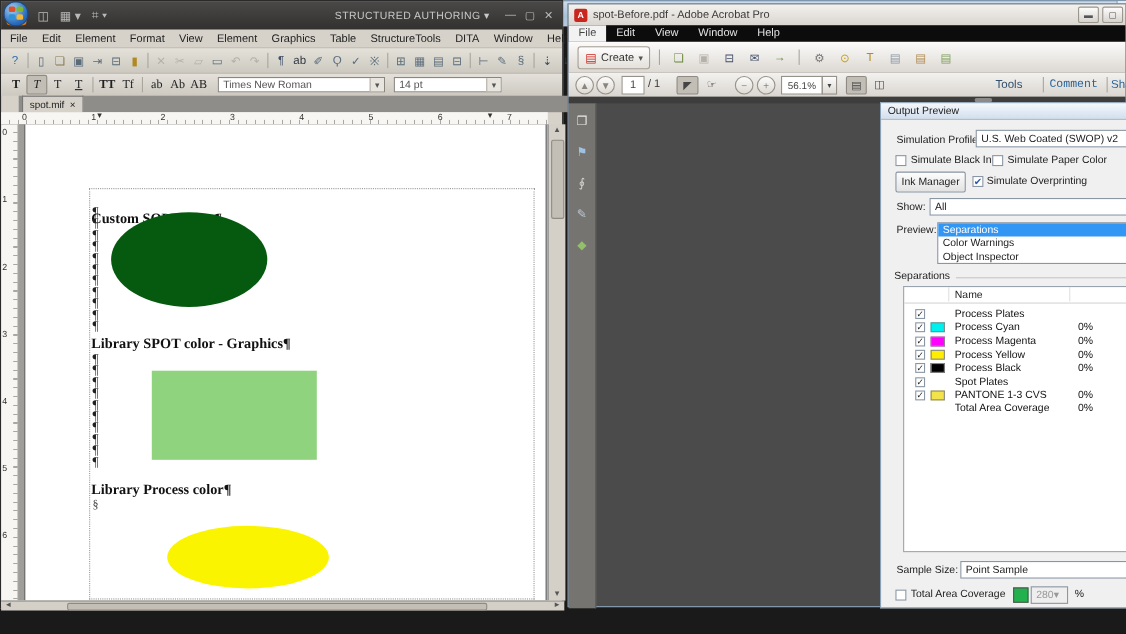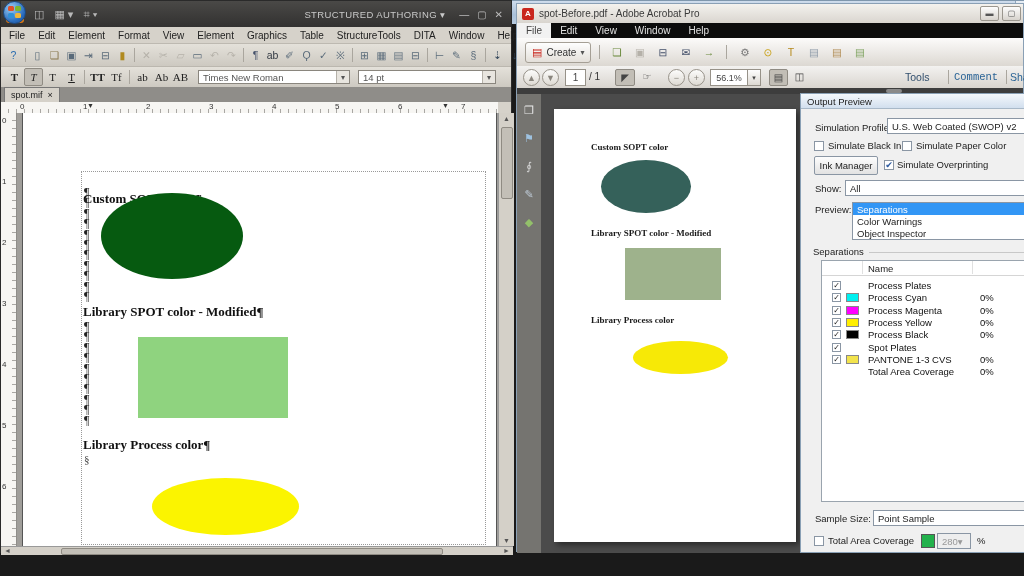--- a/index.html
+++ b/index.html
@@ -23,21 +23,21 @@
     border-top:1px solid #bbb7af;display:flex;align-items:center;padding-left:4px;box-sizing:border-box;}
   .tbico{width:17px;height:16px;display:flex;align-items:center;justify-content:center;font-size:10.5px;flex:0 0 auto;}
   .tbsep{width:1px;height:14px;background:#aaa69e;margin:0 3px;flex:0 0 auto;}
   .fmtbtn{width:17px;height:16px;display:flex;align-items:center;justify-content:center;
     font-family:"Liberation Serif",serif;font-size:11px;color:#222;flex:0 0 auto;border:1px solid transparent;}
   .pressed{background:#c2beb6;border:1px solid #8f8b83;border-radius:2px;}
   .combo{background:#fff;border:1px solid #8a867e;height:14px;display:flex;align-items:center;
     font-size:9.5px;color:#555;padding-left:4px;position:relative;box-sizing:border-box;}
   .combo .arrow{margin-left:auto;width:12px;text-align:center;color:#555;font-size:8px;background:#e8e5df;
     height:100%;display:flex;align-items:center;justify-content:center;border-left:1px solid #b5b1a9;}
-  #fm-tabbar{left:0;top:86px;width:100%;height:15px;background:#8f8d89;display:flex;align-items:flex-end;}
+  #fm-tabbar{left:16px;top:86px;width:100%;height:15px;background:#8f8d89;display:flex;align-items:flex-end;}
   #fm-tab{background:#d6d2ca;height:14px;margin-left:3px;padding:0 6px;display:flex;align-items:center;gap:5px;
     font-size:9px;color:#222;border:1px solid #777;border-bottom:none;}
   #fm-hruler{left:0;top:101px;width:497px;height:11px;background:#f7f6f3;border-bottom:1px solid #8f8d89;
     background-image:repeating-linear-gradient(90deg,transparent 0 7px,#a9a7a3 7px 8px);background-size:100% 4px;
     background-position:0 bottom;background-repeat:no-repeat;}
   .rulnum{position:absolute;top:0;font-size:8px;color:#333;}
   #fm-docarea{left:0;top:112px;width:497px;height:433px;background:#a09e9a;overflow:hidden;}
   #fm-vruler{position:absolute;left:0;top:0;width:15px;height:433px;background:#f7f6f3;border-right:1px solid #8f8d89;
     background-image:repeating-linear-gradient(180deg,transparent 0 7px,#a9a7a3 7px 8px);background-size:4px 100%;
     background-position:right 0;background-repeat:no-repeat;}
@@ -195,21 +195,21 @@
           <span class="fmtbtn">Tf</span>
           <span class="tbsep"></span>
           <span class="fmtbtn">ab</span>
           <span class="fmtbtn">Ab</span>
           <span class="fmtbtn">AB</span>
         </span>
       <span class="combo" style="width:152px;margin-left:8px;">
         <span>Times New Roman</span>
         <span class="arrow">▾</span>
       </span>
-      <span class="combo" style="width:138px;margin-left:8px;">
+      <span class="combo" style="width:98px;margin-left:8px;">
         <span>14 pt</span>
         <span class="arrow">▾</span>
       </span>
     </div>
     <div id="fm-tabbar" class="abs">
       <div id="fm-tab">
         <span>spot.mif</span>
         <span>×</span>
       </div>
     </div>
@@ -244,21 +244,21 @@
 ¶
 ¶
 ¶
 ¶
 ¶
 ¶
 ¶
 ¶
 ¶</div>
         <div id="fm-ellipse1" class="abs" style="left: 78px; top: 80px; width: 142px; height: 86px; border-radius: 50%; background: rgb(6, 90, 16);"></div>
-        <div class="abs serif" style="left:60px;top:191px;font-weight:bold;font-size:13px;color:#111;">Library SPOT color - Modified¶</div>
+        <div class="abs serif" style="left:60px;top:191px;font-weight:bold;font-size:13px;color:#111;">Library SPOT color - Graphics¶</div>
         <div class="abs serif" style="left:61px;top:208px;font-size:12px;line-height:10.4px;white-space:pre;color:#222;">¶
 ¶
 ¶
 ¶
 ¶
 ¶
 ¶
 ¶
 ¶
 ¶</div>
@@ -340,34 +340,20 @@
     <div id="ac-scrollstrip" class="abs">
       <div class="abs" style="left:369px;top:1px;width:16px;height:4px;background:#8a8a8a;border-radius:2px;"></div>
     </div>
     <div id="ac-sidebar" class="abs">
         <span class="sbico" style="top: 8px; color: rgb(230, 230, 230);">❐</span>
         <span class="sbico" style="top: 36px; color: rgb(158, 194, 224);">⚑</span>
         <span class="sbico" style="top: 64px; color: rgb(213, 213, 213);">∮</span>
         <span class="sbico" style="top: 92px; color: rgb(188, 200, 212);">✎</span>
         <span class="sbico" style="top: 120px; color: rgb(147, 192, 106);">◆</span>
       </div>
-    <div id="ac-docarea" class="abs">
-      <div id="ac-page">
-
-        <div class="pdfhead" style="left:37px;top:33px;">Custom SOPT color</div>
-        <div id="ac-ellipse1" class="abs" style="left: 47px; top: 51px; width: 90px; height: 53px; border-radius: 50%; background: rgb(53, 97, 90);"></div>
-        <div class="pdfhead" style="left:37px;top:119px;">Library SPOT color - Modified</div>
-        <div id="ac-rect" class="abs" style="left: 71px; top: 139px; width: 96px; height: 52px; background: rgb(158, 178, 140);"></div>
-        <div class="pdfhead" style="left:37px;top:206px;">Library Process color</div>
-        <div id="ac-ellipse2" class="abs" style="left: 79px; top: 232px; width: 95px; height: 33px; border-radius: 50%; background: rgb(247, 233, 6);"></div>
-      </div>
-      <div id="ac-vscroll">
-        <div class="abs" style="left:1px;top:15px;width:6px;height:180px;background:#b7c6d9;border-radius:3px;"></div>
-      </div>
-    </div>
   </div>
 
   <div id="op-dialog" class="win">
     <div id="op-titlebar" class="abs">
       <span>Output Preview</span>
     </div>
     <div class="op-label" style="left:14px;top:28px;">Simulation Profile:</div>
     <div class="op-combo" style="left:86px;top:24px;width:206px;">
       <span>U.S. Web Coated (SWOP) v2</span>
     </div>

